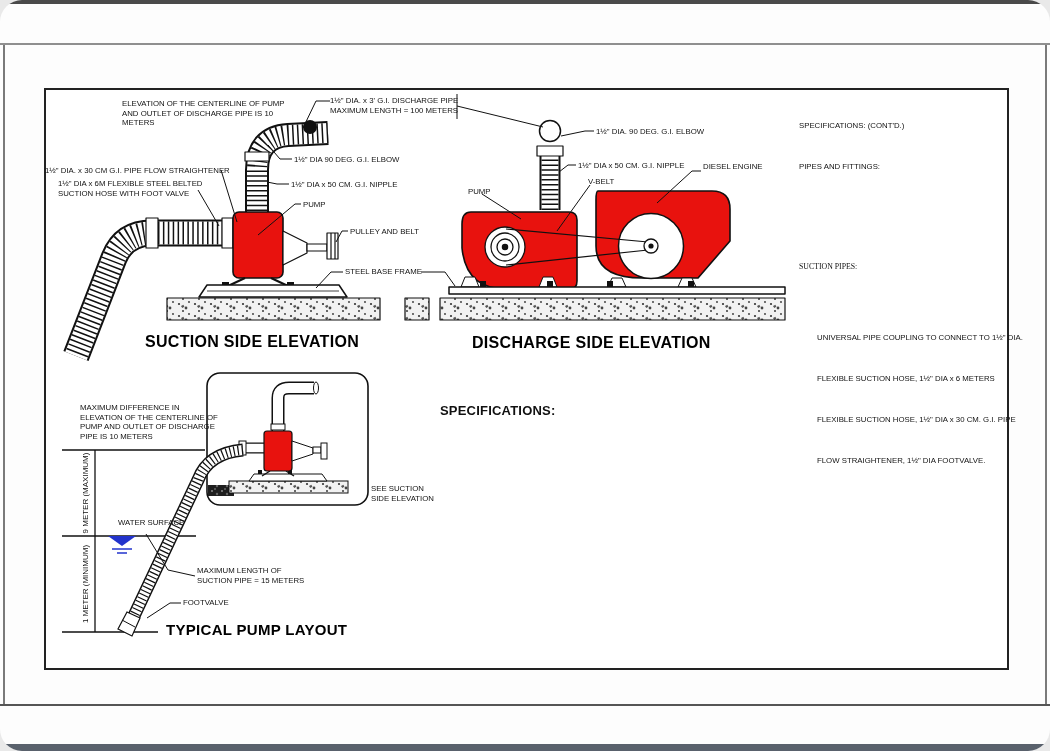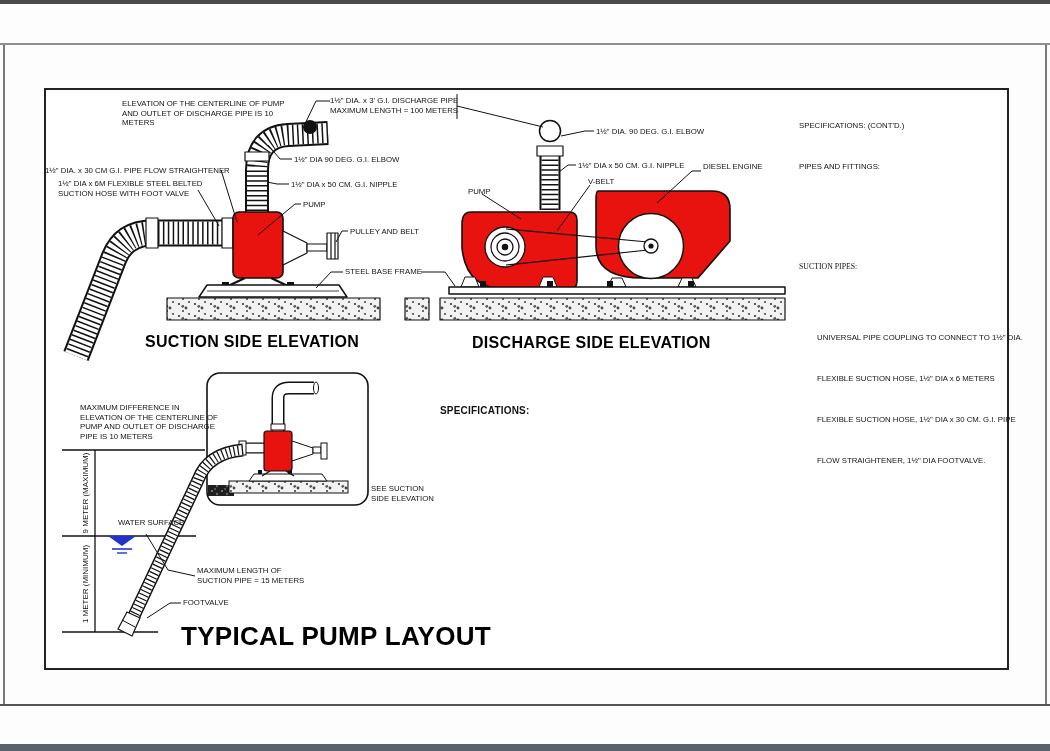--- a/index.html
+++ b/index.html
@@ -1,24 +1,24 @@
 <!DOCTYPE html>
 <html><head>
 <meta charset="utf-8">
 <style>
   html,body{margin:0;padding:0;background:#e9e9e9;}
   #page{position:relative;width:1050px;height:751px;background:#fdfdfd;overflow:hidden;
-        font-family:"Liberation Sans",sans-serif;}
+        font-family:"Liberation Sans",sans-serif;border-radius:22px;}
   .abs{position:absolute;}
   .ann{position:absolute;font:7.8px/9.7px "Liberation Sans",sans-serif;color:#111;
        white-space:pre;letter-spacing:0px;}
   .title{position:absolute;font-family:"Liberation Sans",sans-serif;font-weight:bold;
          font-size:16px;color:#000;letter-spacing:.3px;white-space:pre;}
   .spec{position:absolute;font:7.8px/10.2px "Liberation Sans",sans-serif;color:#111;white-space:pre;}
-  .spec-h{font-weight:bold;font-size:10px;letter-spacing:.2px;}
+  .spec-h{font-weight:bold;font-size:13px;letter-spacing:.2px;}
   .sub-h{margin-top:10px;}
   .spec-section{margin-top:7px;}
   .main-specs .spec-line{margin-left:10px;}
   .contd .spec-section{margin-top:8px;}
   .contd .spec-label{font-family:Liberation Serif, serif;}
   .contd .spec-line{margin-left:18px;}
   svg text{font-family:"Liberation Sans",sans-serif;}
 </style>
 </head>
 <body>
@@ -234,21 +234,21 @@
   <div class="ann" style="left:80px;top:403px;">MAXIMUM DIFFERENCE IN
 ELEVATION OF THE CENTERLINE OF
 PUMP AND OUTLET OF DISCHARGE
 PIPE IS 10 METERS</div>
   <div class="ann" style="left:118px;top:518px;">WATER SURFACE</div>
   <div class="ann" style="left:197px;top:566px;">MAXIMUM LENGTH OF
 SUCTION PIPE = 15 METERS</div>
   <div class="ann" style="left:183px;top:598px;">FOOTVALVE</div>
   <div class="ann" style="left:371px;top:484px;">SEE SUCTION
 SIDE ELEVATION</div>
-  <div class="title" style="left:181px;top:621px;font-size:26px;">TYPICAL PUMP LAYOUT</div>
+  <div class="title" style="left:166px;top:621px;font-size:15px;">TYPICAL PUMP LAYOUT</div>
 
   <div class="spec main-specs" style="left:440px;top:386px;">
     <div class="spec-h">SPECIFICATIONS:</div>
     <div>
       
     
       
         <div class="spec-section">
           
           

